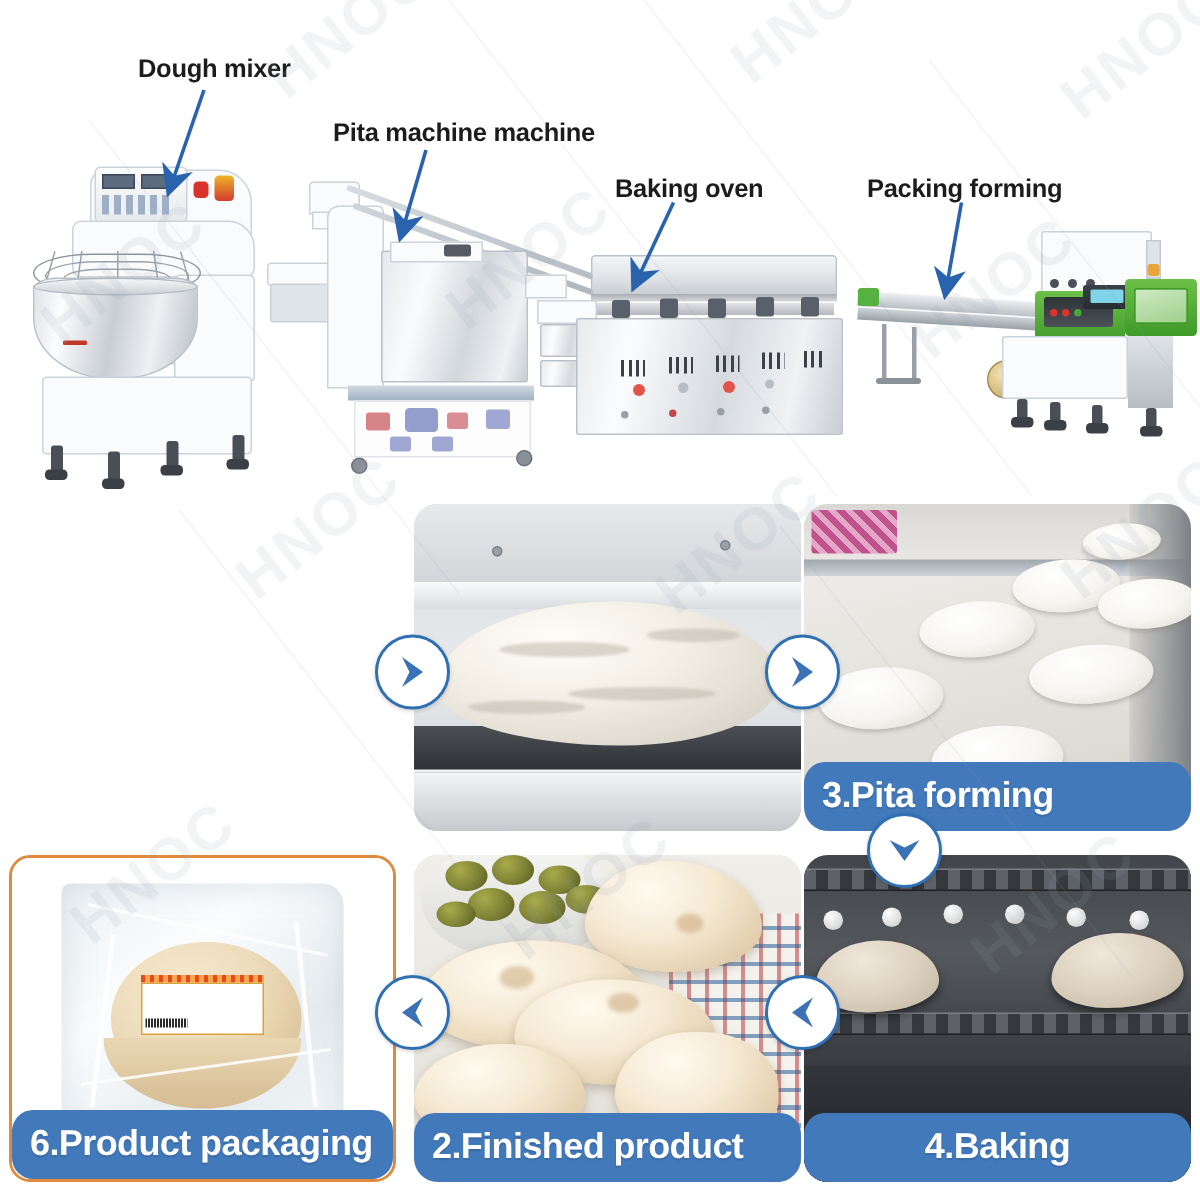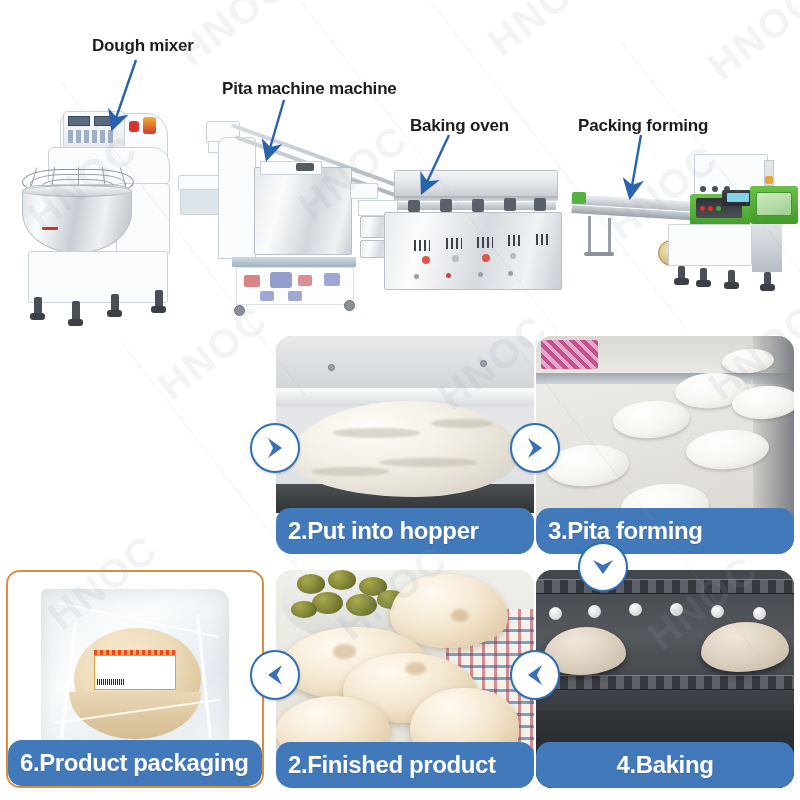--- a/index.html
+++ b/index.html
@@ -425,21 +425,20 @@
         <div class="s2-trough"></div>
         <div class="s2-dark"></div>
         <div class="s2-base"></div>
         <div class="s2-dough"></div>
         <div class="s2-fold" style="left:22%; top:42%; width:34%; height:5%;"></div>
         <div class="s2-fold" style="left:40%; top:56%; width:38%; height:4%;"></div>
         <div class="s2-fold" style="left:60%; top:38%; width:24%; height:4%;"></div>
         <div class="s2-fold" style="left:14%; top:60%; width:30%; height:4%;"></div>
       </div>
     </div>
-    <div class="panel-caption">2.Put into hopper</div>
   </div>
 
   <div class="panel" style="left:536px; top:6px;">
     <div class="panel-photo">
       <div class="scene">
         <div class="s3-bg"></div>
         <div class="s3-top"></div>
         <div class="s3-pink"></div>
         <div class="s3-rail"></div>
         <div class="s3-right"></div>

